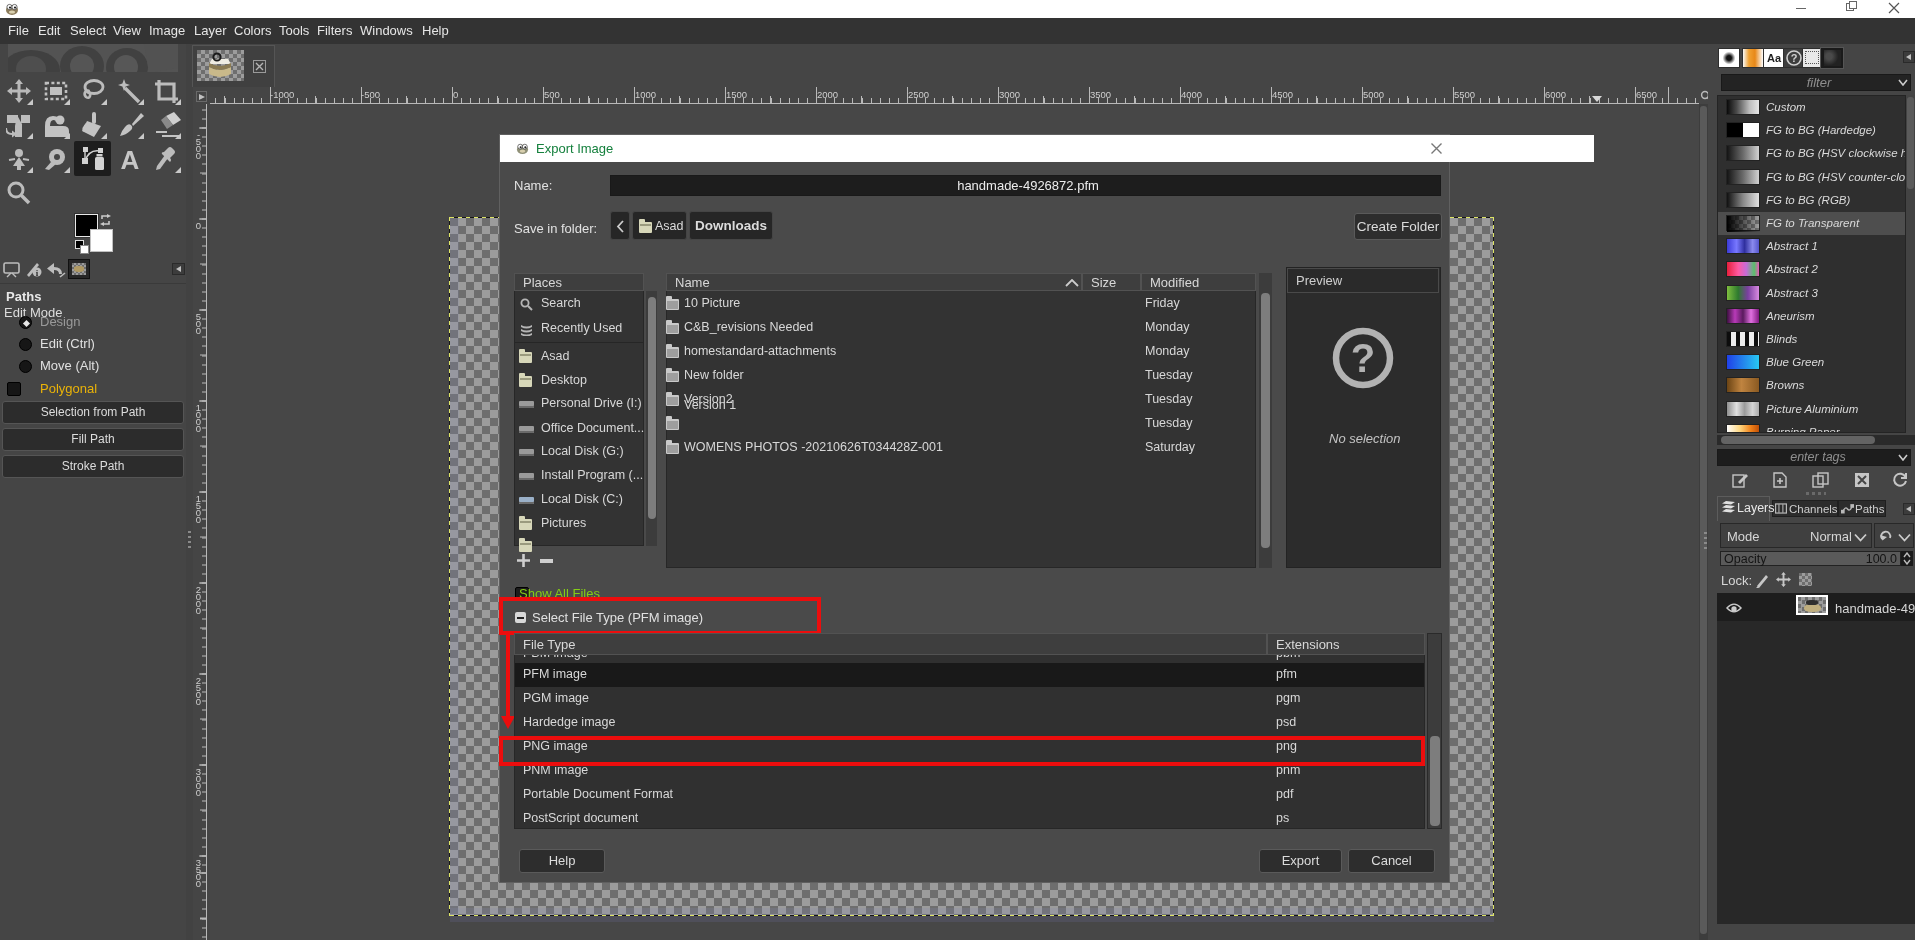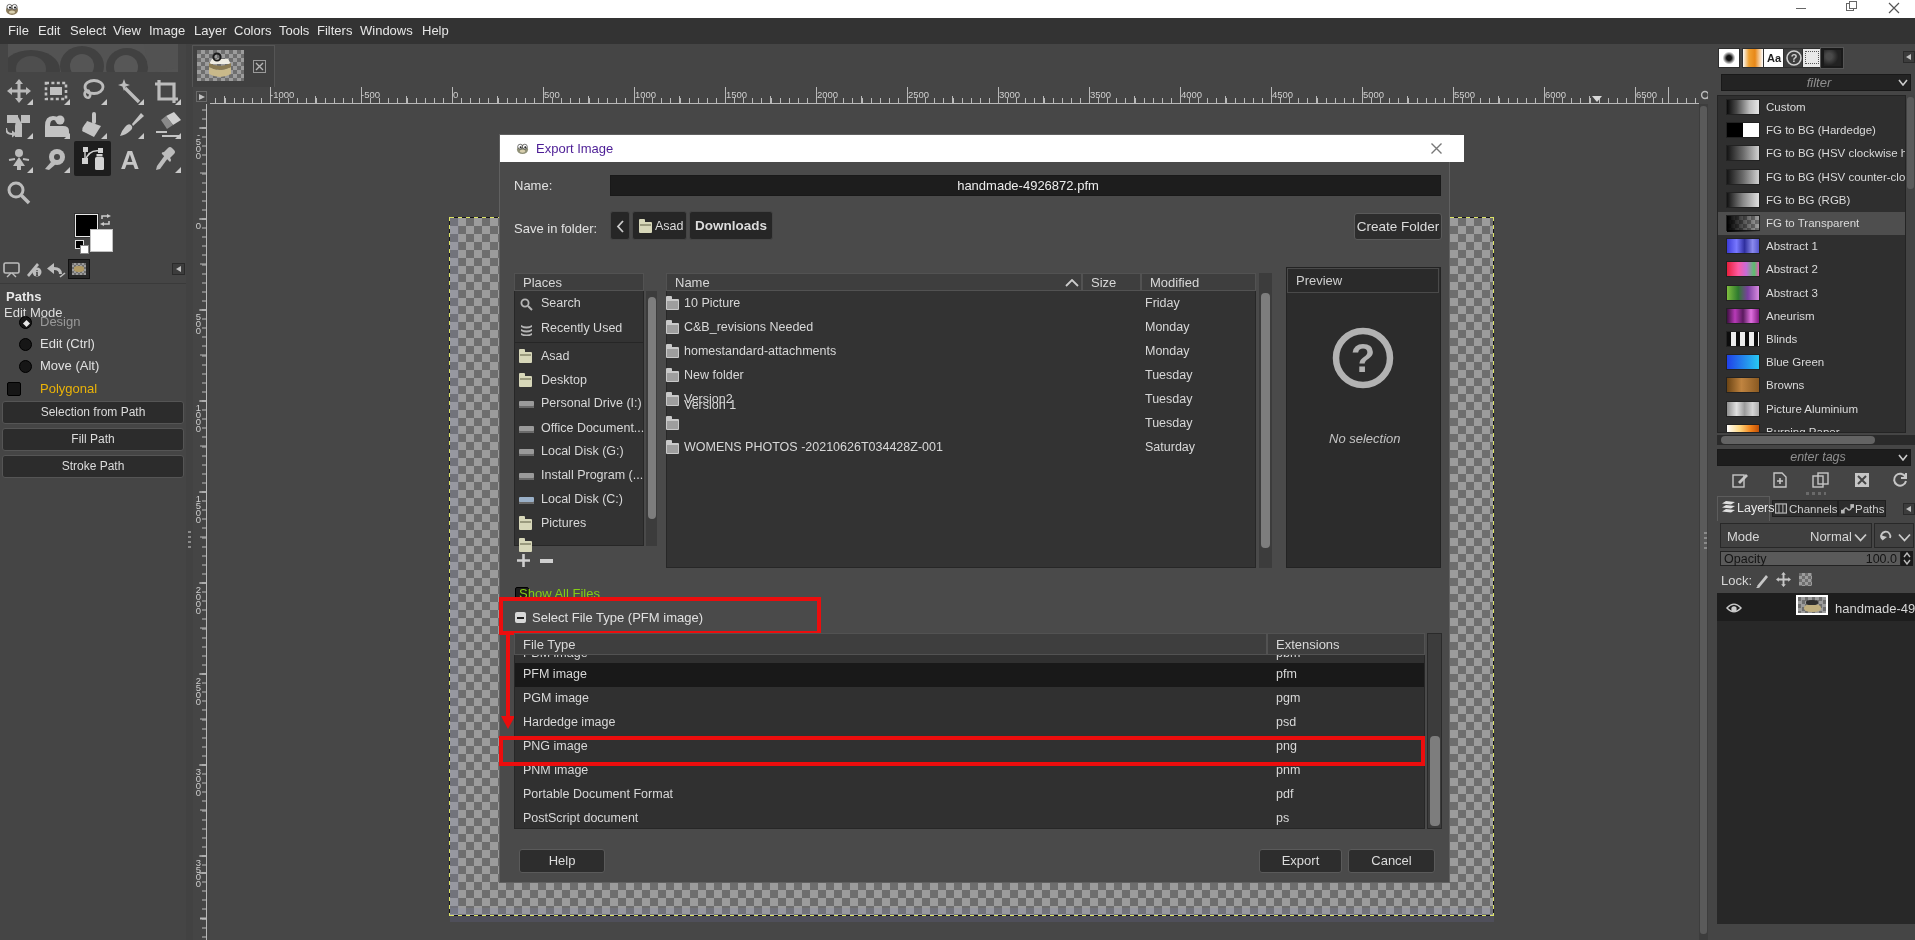--- a/index.html
+++ b/index.html
@@ -51,26 +51,26 @@
 .vtick.l { width:8px; background:repeating-linear-gradient(180deg,#b9b9b9 0 1px,transparent 1px 91px) 0 -67.5px; }
 .vbase { position:absolute; right:3px; top:0; width:1px; height:836px; background:#b9b9b9; }
 .vrlabel { position:absolute; left:1px; font-size:9.5px; color:#cfcfcf; line-height:7.2px;
   width:9px; text-align:center; }
 
 
 #rightdock { left:1708px; top:44px; width:207px; height:896px; background:#454545; }
 .rtab { position:absolute; top:4px; width:22px; height:20px; background:#3e3e3e; border:1px solid #2e2e2e; }
 .gradrow { position:absolute; left:0; width:189px; height:23px; color:#dadada; font-size:12.5px; white-space:nowrap; overflow:hidden; }
 .gsw { position:absolute; left:8px; top:3px; width:34px; height:16px; border:1px solid #222; }
-.gname { position:absolute; left:48px; top:5px; font-size:11.5px; }
+.gname { position:absolute; left:48px; top:5px; font-size:11.5px;font-style:italic; }
 
 
 #dialog { left:499px; top:134px; width:951px; height:749px; background:#4a4a4a;
   border:1px solid #606060; }
-#dlgtitle { left:0; top:0; width:964px; height:27px; background:#ffffff; color:#4c1d95; font-size:13px; }
+#dlgtitle { left:0; top:0; width:1094px; height:27px; background:#ffffff; color:#15803d; font-size:13px; }
 .btn { position:absolute; background:#2d2d2d; border:1px solid #5a5a5a; border-radius:3px;
   color:#dcdcdc; font-size:13px; text-align:center; }
 .input { position:absolute; background:#232323; border:1px solid #191919; color:#ececec; font-size:13px;text-align:center; }
 .redbox { position:absolute; border:4px solid #ec0d0d; }
 .hdrcell { position:absolute; background:#3e3e3e; border:1px solid #525252; color:#d8d8d8;
   font-size:13px; line-height:16px; padding:1px 0 0 8px; }
 .lrow { position:absolute; white-space:nowrap; font-size:12.5px; color:#d8d8d8; }
 .day { position:absolute; font-size:12.5px; color:#d8d8d8; }
 
 .folder { position:absolute; width:13px; height:11px; background:#d7d7b9; border-radius:1px; }

